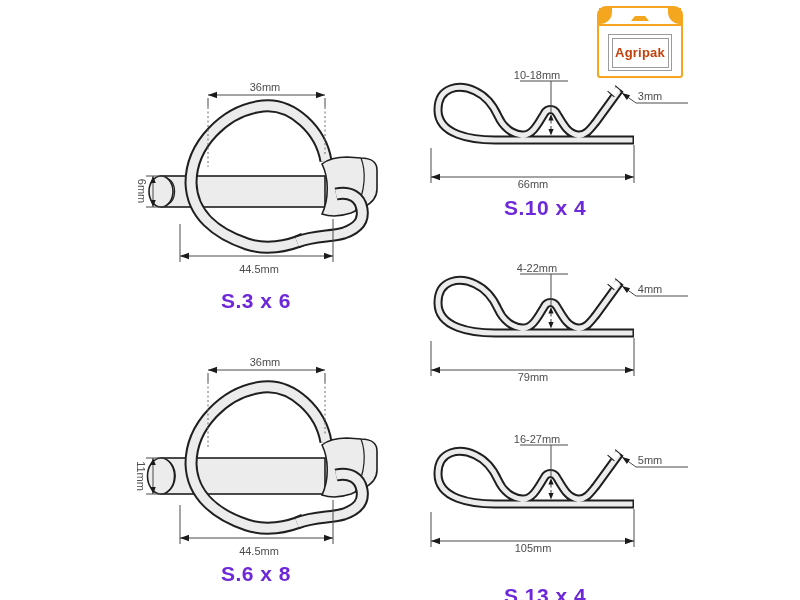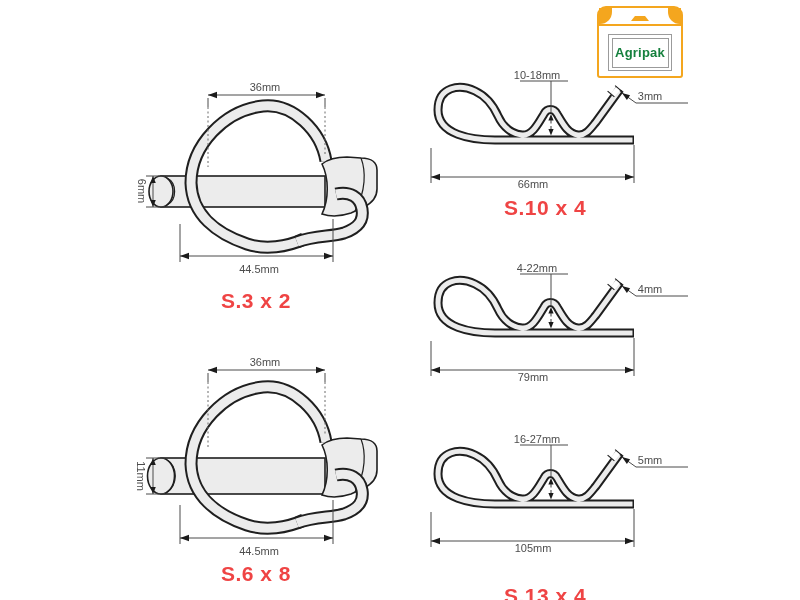--- a/index.html
+++ b/index.html
@@ -2,36 +2,36 @@
 <html><head>
 <meta charset="utf-8">
 <style>
   html,body{margin:0;padding:0;background:#ffffff;}
   .canvas{position:relative;width:800px;height:600px;background:#ffffff;overflow:hidden;
           font-family:"Liberation Sans", sans-serif;}
   .fig{position:absolute;}
   .dim-text{position:absolute;font-size:11px;color:#4d4d4d;white-space:nowrap;
             transform:translate(-50%,-50%);}
   .dim-text.rot{transform:translate(-50%,-50%) rotate(90deg);}
-  .size-label{position:absolute;font-size:21px;font-weight:bold;color:#ef4444;
+  .size-label{position:absolute;font-size:21px;font-weight:bold;color:#6d28d9;
               letter-spacing:.5px;white-space:nowrap;transform:translate(-50%,-50%);}
   
   .pack{position:absolute;left:597px;top:6px;width:86px;height:72px;background:#fff;
         border:2px solid #F4A61E;border-radius:9px 9px 3px 3px;box-sizing:border-box;}
   .pack-top{position:relative;height:16px;border-bottom:2px solid #F4A61E;overflow:hidden;}
   .pack-corner{position:absolute;top:0;width:13px;height:16px;background:#F4A61E;}
   .pack-corner.l{left:0;border-bottom-right-radius:12px;}
   .pack-corner.r{right:0;border-bottom-left-radius:12px;}
   .pack-slot{position:absolute;left:50%;top:8px;width:18px;height:5px;background:#F4A61E;
              transform:translateX(-50%);clip-path:polygon(0 100%,22% 0,78% 0,100% 100%);}
   .pack-label-outer{margin:8px auto 0 auto;width:64px;height:37px;border:1.5px solid #9b9b9b;
                     box-sizing:border-box;padding:2.5px;}
   .pack-label-inner{width:100%;height:100%;border:1.5px solid #9b9b9b;box-sizing:border-box;
                     display:flex;align-items:center;justify-content:center;}
-  .pack-label-inner span{font-size:13px;font-weight:bold;color:#15803d;letter-spacing:.2px;}
+  .pack-label-inner span{font-size:13px;font-weight:bold;color:#c2410c;letter-spacing:.2px;}
   svg .dimline{stroke:#4a4a4a;stroke-width:1;fill:none;}
   svg .dimarrow{fill:#1b1b1b;stroke:none;}
   svg .dotted{stroke:#6a6a6a;stroke-width:1;fill:none;stroke-dasharray:2,2.5;}
   svg .dashed{stroke:#3a3a3a;stroke-width:1;fill:none;stroke-dasharray:3.5,2.5;}
   svg .wire-out{stroke:#1f1f1f;fill:none;stroke-linecap:butt;stroke-linejoin:round;}
   svg .wire-in{stroke:#ececec;fill:none;stroke-linecap:butt;stroke-linejoin:round;}
   svg .steel{fill:#ececec;stroke:#1f1f1f;stroke-width:1.6;}
   svg .thin{stroke:#1f1f1f;stroke-width:1.2;fill:none;}
 </style>
 </head>
@@ -95,21 +95,21 @@
     </g>
     <g>
       <path class="dimline" d="M 55,149 L 55,187 M 208,144 L 208,187 M 55,181 L 208,181"></path>
       <polygon class="dimarrow" points="55,181 64,177.8 64,184.2"></polygon>
       <polygon class="dimarrow" points="208,181 199,177.8 199,184.2"></polygon>
     </g>
   </svg>
   <span class="dim-text" style="left:265px;top:87px">36mm</span>
   <span class="dim-text rot" style="left:142px;top:191px">6mm</span>
   <span class="dim-text" style="left:259px;top:269px">44.5mm</span>
-  <span class="size-label" style="left:256px;top:301px">S.3 x 2</span>
+  <span class="size-label" style="left:256px;top:301px">S.3 x 6</span>
 
   <svg class="fig" style="left:125px;top:350px" width="265" height="215" viewBox="0 0 265 215">
     <g>
       <rect class="steel" x="36" y="108" width="164" height="36"></rect>
       <ellipse class="steel" cx="36" cy="126" rx="13.5" ry="18"></ellipse>
       <path class="thin" d="M 42,110 A 12.5,17 0 0 1 42,142"></path>
     </g>
     <g transform="translate(0,6)">
         <use href="#lynchpin-shape"></use>
       </g>

